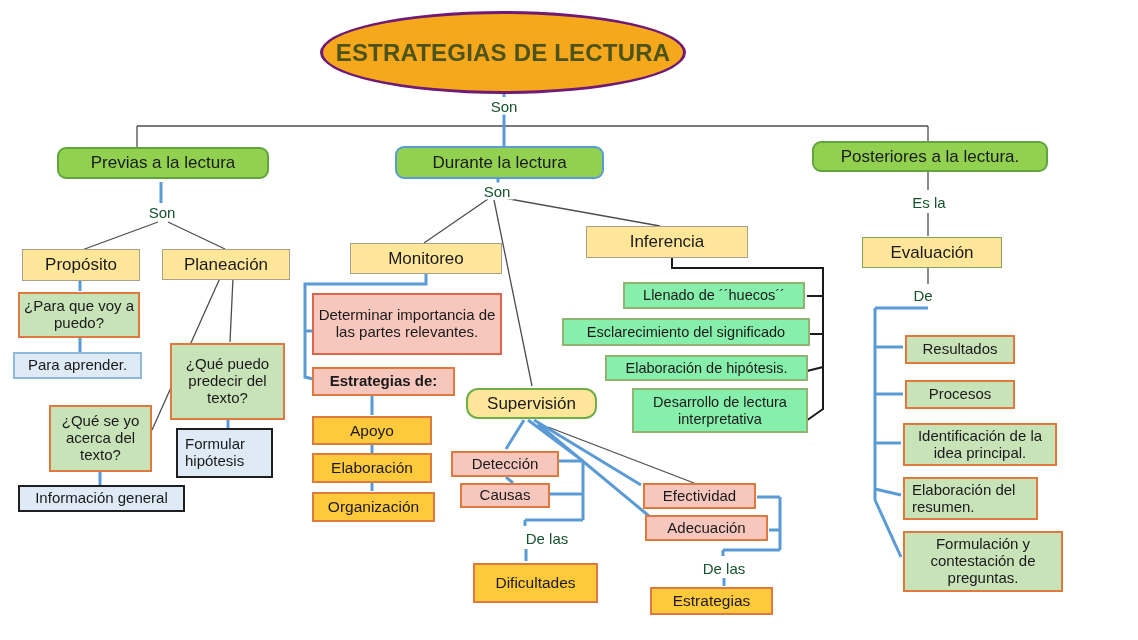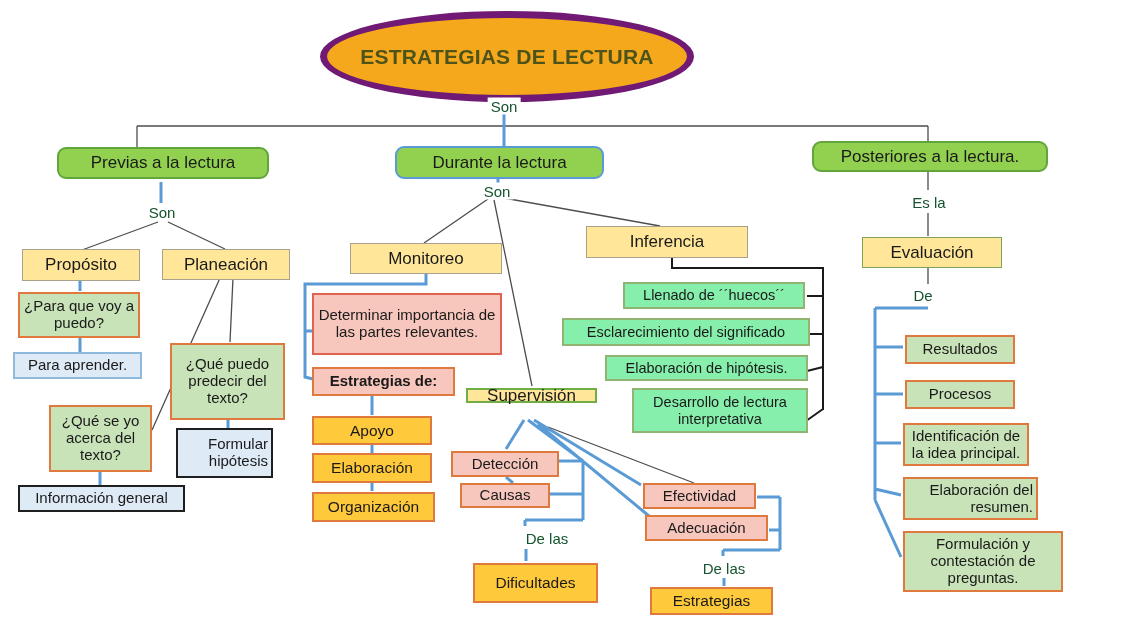--- a/index.html
+++ b/index.html
@@ -3,43 +3,43 @@
 <meta charset="utf-8">
 <style>
   html,body{margin:0;padding:0;background:#fff;}
   .canvas{
     position:relative;width:1138px;height:640px;background:#ffffff;
     font-family:"Liberation Sans", sans-serif;overflow:hidden;
   }
   svg.wires{position:absolute;left:0;top:0;z-index:1;}
   .ellipse{
     position:absolute;left:320px;top:11px;width:360px;height:77px;
-    background:#F5A81C;border:7px solid #701a75;border-radius:50%;
+    background:#F5A81C;border:3px solid #701a75;border-radius:50%;
     display:flex;align-items:center;justify-content:center;
-    font-weight:bold;font-size:21px;color:#4E531A;z-index:2;letter-spacing:.2px;text-align:center;
+    font-weight:bold;font-size:24px;color:#4E531A;z-index:2;letter-spacing:.2px;text-align:center;
   }
   .bx{
     position:absolute;box-sizing:border-box;display:flex;align-items:center;
     justify-content:center;text-align:center;line-height:1.13;color:#1a1a1a;
     z-index:2;padding:1px 3px;
   }
   .hdr{background:#92D050;border:2px solid #62A53C;border-radius:9px;font-size:17px;}
   .hdr-blue{border-color:#5B9BD5;border-width:2.5px;}
   .ylw{background:#FFE699;border:1.5px solid #A9A18C;font-size:17px;}
   .ylw-green{border:2px solid #70AD47;}
   .ylw-sage{border:1.6px solid #7FA35C;}
   .lgr{background:#C9E3B9;border:2px solid #E0793D;font-size:15px;}
   .pnk{background:#F7C6BC;border:2px solid #E0793D;font-size:15px;}
   .pnk-red{border-color:#DE6450;}
   .pnkg{background:#86efac;border:2px solid #92B472;font-size:14.5px;}
   .gld{background:#FFC93C;border:2px solid #E0793D;font-size:15.5px;}
   .lbu{background:#DEEAF6;border:2px solid #8FBADC;font-size:15px;}
   .lbk{background:#DEEAF6;border:2px solid #1f1f1f;font-size:15px;}
   .bold{font-weight:bold;}
-  .left{justify-content:flex-start;text-align:right;padding-left:23px;}
+  .left{justify-content:flex-start;text-align:left;padding-left:7px;}
   .lbl{
     position:absolute;transform:translate(-50%,-50%);font-size:15px;color:#14532d;
     background:#fff;padding:0 3px;z-index:3;white-space:nowrap;
   }
 </style>
 </head>
 <body>
 
 <div class="canvas">
 
@@ -93,34 +93,34 @@
   <div class="bx lgr" style="left:170px;top:343px;width:115px;height:77px;">¿Qué puedo predecir del texto?</div>
   <div class="bx lbk left" style="left:176px;top:428px;width:97px;height:50px;">Formular hipótesis</div>
 
   <div class="bx ylw" style="left:350px;top:243px;width:152px;height:31px;">Monitoreo</div>
   <div class="bx pnk pnk-red" style="left:312px;top:293px;width:190px;height:62px;">Determinar importancia de las partes relevantes.</div>
   <div class="bx pnk bold" style="left:312px;top:367px;width:143px;height:29px;">Estrategias de:</div>
   <div class="bx gld" style="left:312px;top:416px;width:120px;height:29px;">Apoyo</div>
   <div class="bx gld" style="left:312px;top:453px;width:120px;height:30px;">Elaboración</div>
   <div class="bx gld" style="left:312px;top:492px;width:123px;height:30px;">Organización</div>
 
-  <div class="bx ylw ylw-green" style="left:466px;top:388px;width:131px;height:15px;">Supervisión</div>
+  <div class="bx ylw ylw-green" style="left:466px;top:388px;width:131px;height:31px;border-radius:12px;">Supervisión</div>
   <div class="bx pnk" style="left:451px;top:451px;width:108px;height:26px;">Detección</div>
   <div class="bx pnk" style="left:460px;top:483px;width:90px;height:25px;">Causas</div>
   <div class="bx gld" style="left:473px;top:563px;width:125px;height:40px;">Dificultades</div>
   <div class="bx pnk" style="left:643px;top:483px;width:113px;height:26px;">Efectividad</div>
   <div class="bx pnk" style="left:645px;top:515px;width:123px;height:26px;">Adecuación</div>
   <div class="bx gld" style="left:650px;top:587px;width:123px;height:28px;">Estrategias</div>
 
   <div class="bx ylw" style="left:586px;top:226px;width:162px;height:32px;">Inferencia</div>
   <div class="bx pnkg" style="left:623px;top:282px;width:182px;height:27px;">Llenado de ´´huecos´´</div>
   <div class="bx pnkg" style="left:605px;top:355px;width:203px;height:26px;">Elaboración de hipótesis.</div>
   <div class="bx pnkg" style="left:562px;top:318px;width:248px;height:28px;">Esclarecimiento del significado</div>
   <div class="bx pnkg" style="left:632px;top:388px;width:176px;height:45px;">Desarrollo de lectura interpretativa</div>
 
   <div class="bx ylw ylw-sage" style="left:862px;top:237px;width:140px;height:31px;">Evaluación</div>
   <div class="bx lgr" style="left:905px;top:335px;width:110px;height:29px;">Resultados</div>
   <div class="bx lgr" style="left:905px;top:380px;width:110px;height:29px;">Procesos</div>
-  <div class="bx lgr" style="left:903px;top:423px;width:126px;height:43px;">Identificación de la idea principal.</div>
+  <div class="bx lgr" style="left:903px;top:423px;width:154px;height:43px;">Identificación de la idea principal.</div>
   <div class="bx lgr left" style="left:903px;top:477px;width:135px;height:43px;">Elaboración del resumen.</div>
   <div class="bx lgr" style="left:903px;top:531px;width:160px;height:61px;">Formulación y contestación de preguntas.</div>
 
 </div>
 
 </body></html>

